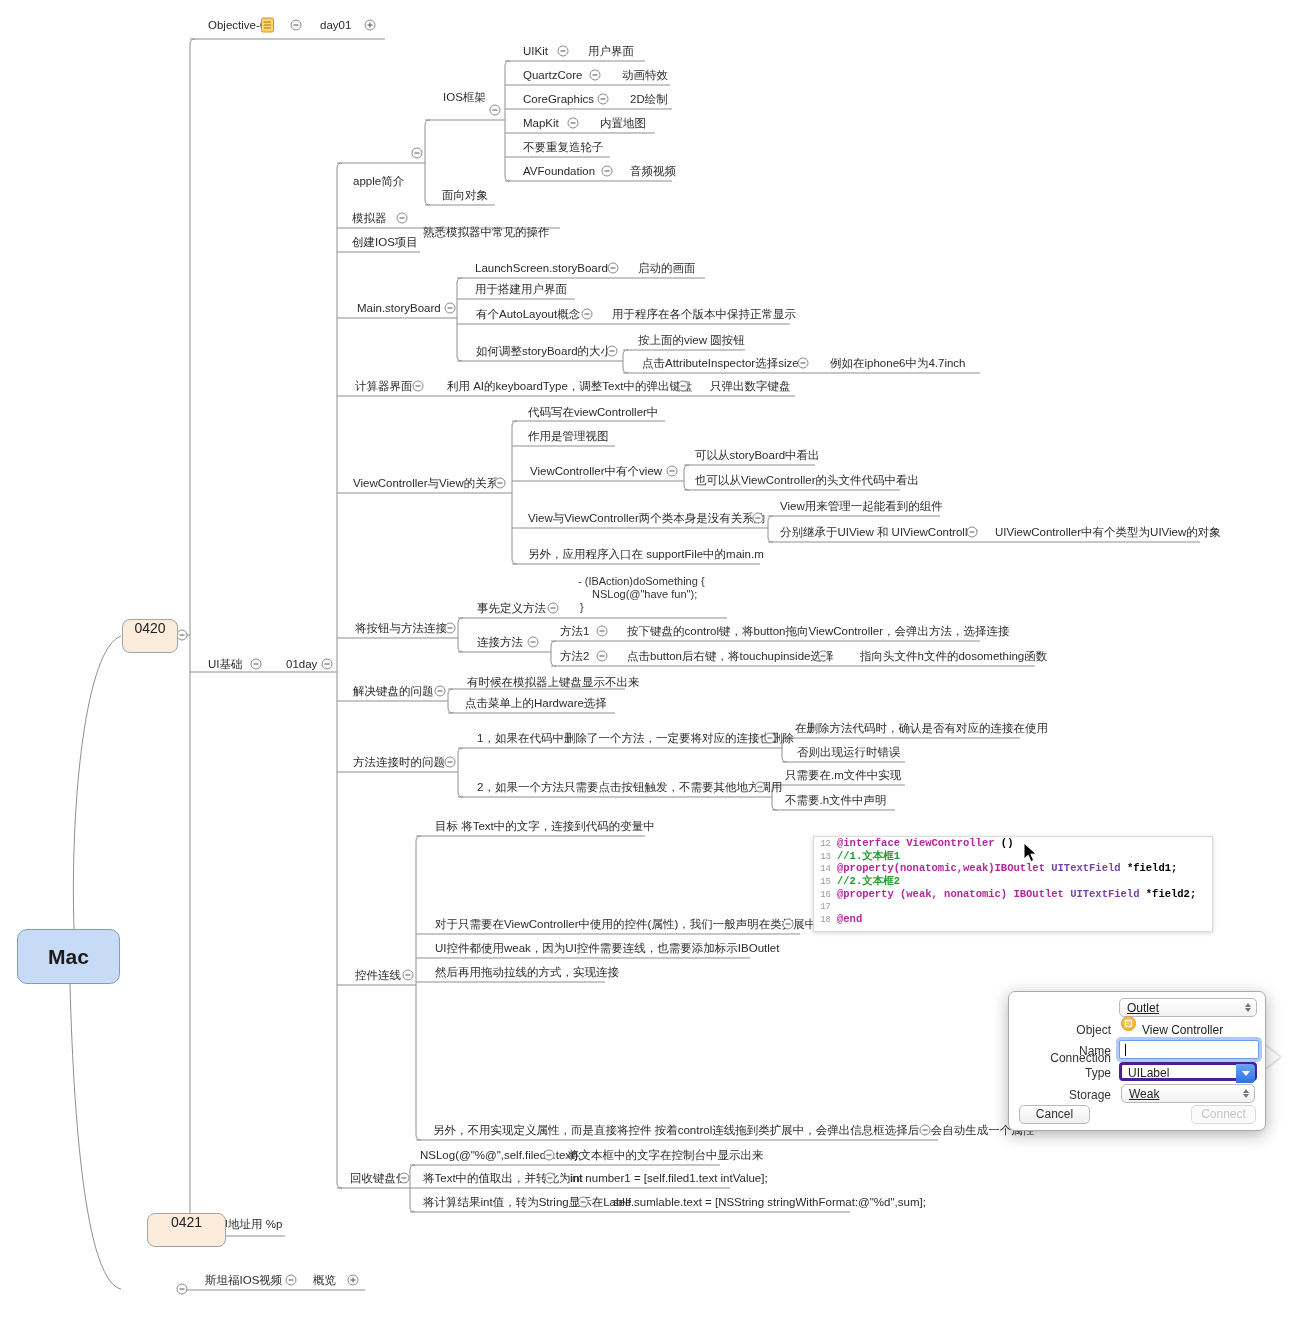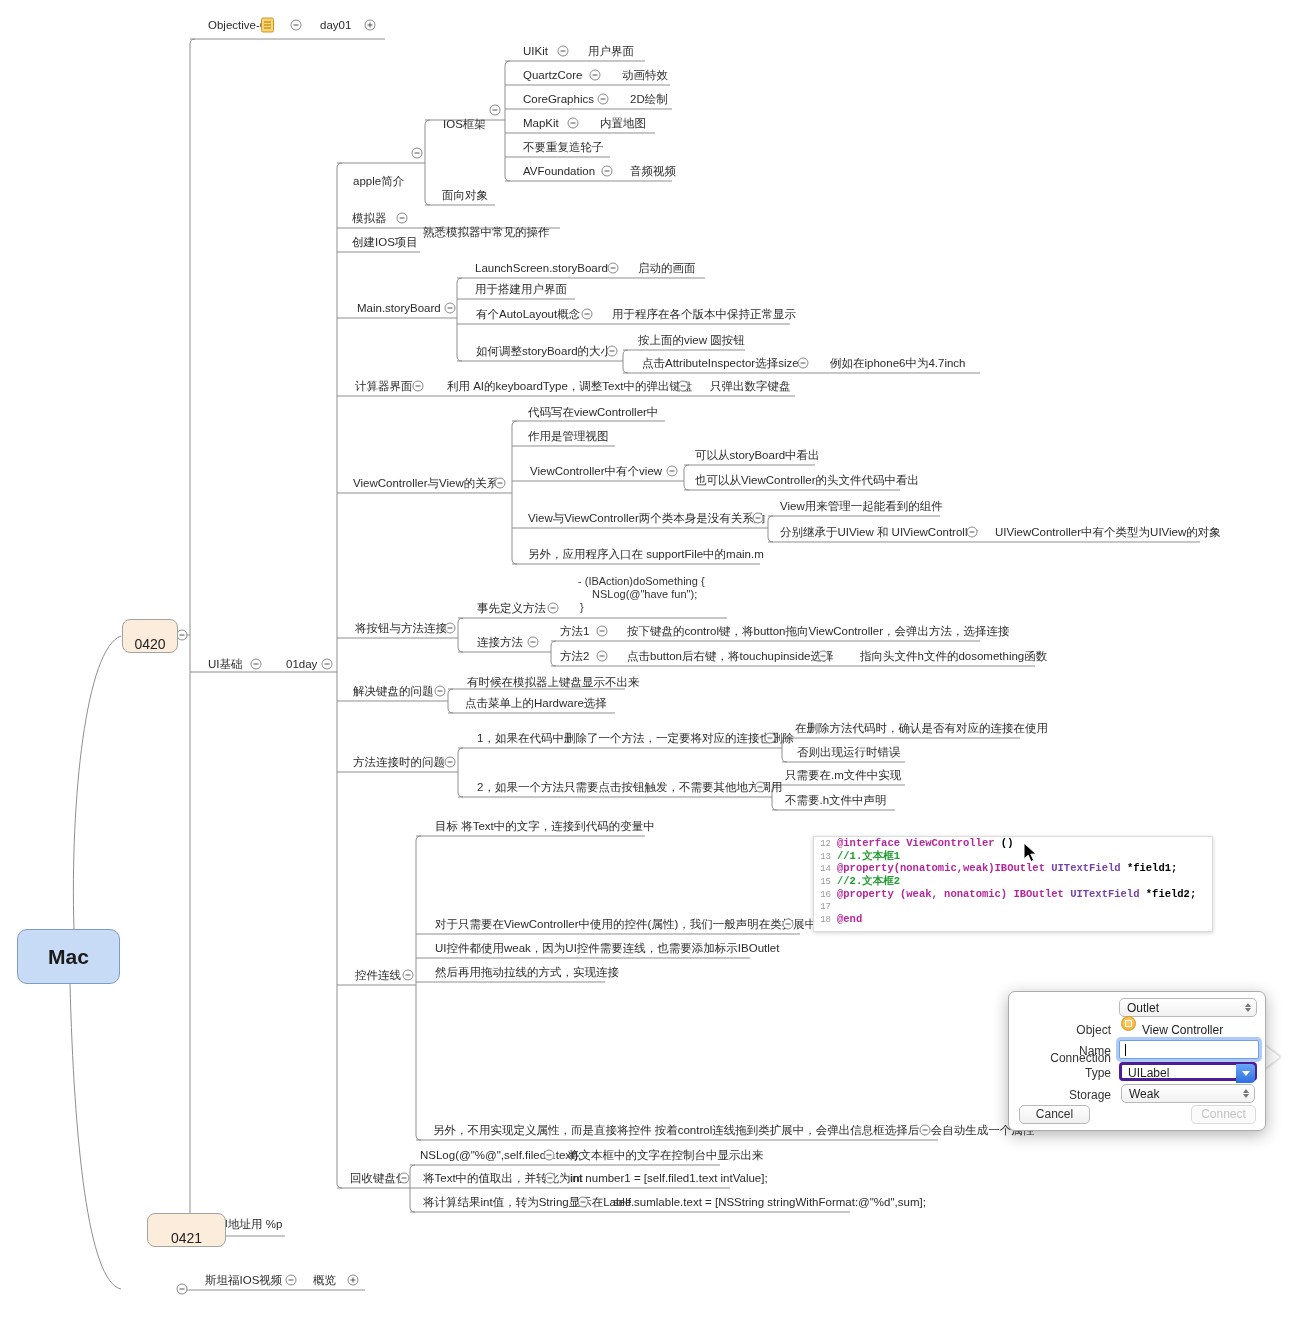--- a/index.html
+++ b/index.html
@@ -8,21 +8,21 @@
   #links{position:absolute;left:0;top:0;width:1306px;height:1323px;}
   #links path{stroke:#8f8f8f;stroke-width:1;fill:none;}
   .tp{position:absolute;white-space:nowrap;font-size:11.5px;color:#2b2b2b;
       line-height:14px;transform:translateY(-50%);}
   .tp.sm{font-size:11px;color:#333;}
   .mi{position:absolute;width:11px;height:11px;border:1px solid #8a8a8a;border-radius:50%;
       background:#fff;box-sizing:border-box;transform:translate(-50%,-50%);}
   .mi .hb{position:absolute;left:2px;right:2px;top:4px;height:1px;background:#555;}
   .mi .vb{position:absolute;top:2px;bottom:2px;left:4px;width:1px;background:#555;}
   .node-box{position:absolute;border:1px solid #a3a3a3;border-radius:8px;background:#fbecdb;
-      display:flex;align-items:flex-end;justify-content:center;font-size:14px;color:#222;box-sizing:border-box;}
+      display:flex;align-items:flex-start;justify-content:center;font-size:14px;color:#222;box-sizing:border-box;}
   #box0420{left:122px;top:619px;width:56px;height:34px;}
   #box0421{left:122px;top:1213px;width:79px;height:34px;margin-left:25px;}
   #rootbox{position:absolute;left:17px;top:929px;width:103px;height:55px;background:#c7daf6;
       border:1.5px solid #7e9cc8;border-radius:10px;display:flex;align-items:center;justify-content:center;
       font-weight:bold;font-size:21px;color:#1b1b1b;box-sizing:border-box;}
   #noteicon{position:absolute;left:261px;top:25px;width:13px;height:15px;transform:translateY(-50%);
       background:#fbd46a;border:1px solid #c9992e;border-radius:2px;box-sizing:border-box;}
   #noteicon i{position:absolute;left:2px;right:2px;height:1px;background:#a87a1e;display:block;}
   #noteicon i:nth-child(1){top:3px;} #noteicon i:nth-child(2){top:6px;} #noteicon i:nth-child(3){top:9px;}
 
@@ -38,21 +38,21 @@
 
   
   #dialog{position:absolute;left:1008px;top:991px;width:258px;height:140px;background:#fff;
       border:1px solid #ababab;border-radius:7px;box-shadow:0 4px 16px rgba(0,0,0,.3);
       font-size:12px;color:#222;box-sizing:border-box;}
   #dlg-arrow{position:absolute;left:1263px;top:1044px;width:0;height:0;
       border-top:13px solid transparent;border-bottom:13px solid transparent;border-left:17px solid #fdfdfd;
       filter:drop-shadow(1px 0 1px rgba(0,0,0,.25));}
   .dlabel{position:absolute;left:0;width:102px;text-align:right;color:#333;}
   .stepper{position:absolute;border:1px solid #b9b9b9;border-radius:5px;background:linear-gradient(#fff,#f1f1f1);
-      height:19px;display:flex;align-items:center;padding:0 5px 0 7px;box-sizing:border-box;}
+      height:19px;display:flex;align-items:center;padding:0 5px 0 7px;box-sizing:border-box;text-decoration:underline;}
   .stepper .val{flex:1;}
   .updown{display:flex;flex-direction:column;gap:1px;align-items:center;}
   .tu{width:0;height:0;border-left:3px solid transparent;border-right:3px solid transparent;border-bottom:4px solid #777;}
   .td{width:0;height:0;border-left:3px solid transparent;border-right:3px solid transparent;border-top:4px solid #777;}
   .objicon{position:absolute;width:15px;height:15px;border-radius:50%;
       background:radial-gradient(circle at 50% 38%,#fcd37a,#f4a71f);border:1px solid #dd9816;box-sizing:border-box;}
   .objicon:after{content:"";position:absolute;left:3px;top:3px;right:3px;bottom:3px;border:1.5px solid #fff;}
   #name-input{position:absolute;height:19px;background:#fff;border:1px solid #6f9fe8;border-radius:2px;
       box-shadow:0 0 0 3px rgba(110,158,235,.55);box-sizing:border-box;}
   #name-input .caret{position:absolute;left:5px;top:3px;width:1px;height:12px;background:#000;}
@@ -153,21 +153,21 @@
 
   <div id="nodes">
       <div class="tp" style="left: 208px; top: 25px;">Objective-C</div>
       <div class="tp" style="left: 320px; top: 25px;">day01</div>
       <div class="tp" style="left: 208px; top: 664px;">UI基础</div>
       <div class="tp" style="left: 286px; top: 664px;">01day</div>
       <div class="tp" style="left: 205px; top: 1224px;">打印地址用 %p</div>
       <div class="tp" style="left: 205px; top: 1280px;">斯坦福IOS视频</div>
       <div class="tp" style="left: 313px; top: 1280px;">概览</div>
       <div class="tp" style="left: 353px; top: 153px; margin-top: 28px;">apple简介</div>
-      <div class="tp" style="left: 443px; top: 124px;">IOS框架</div>
+      <div class="tp" style="left: 443px; top: 97px;">IOS框架</div>
       <div class="tp" style="left: 523px; top: 51px;">UIKit</div>
       <div class="tp" style="left: 588px; top: 51px;">用户界面</div>
       <div class="tp" style="left: 523px; top: 75px;">QuartzCore</div>
       <div class="tp" style="left: 622px; top: 75px;">动画特效</div>
       <div class="tp" style="left: 523px; top: 99px;">CoreGraphics</div>
       <div class="tp" style="left: 630px; top: 99px;">2D绘制</div>
       <div class="tp" style="left: 523px; top: 123px;">MapKit</div>
       <div class="tp" style="left: 600px; top: 123px;">内置地图</div>
       <div class="tp" style="left: 523px; top: 147px;">不要重复造轮子</div>
       <div class="tp" style="left: 523px; top: 171px;">AVFoundation</div>

